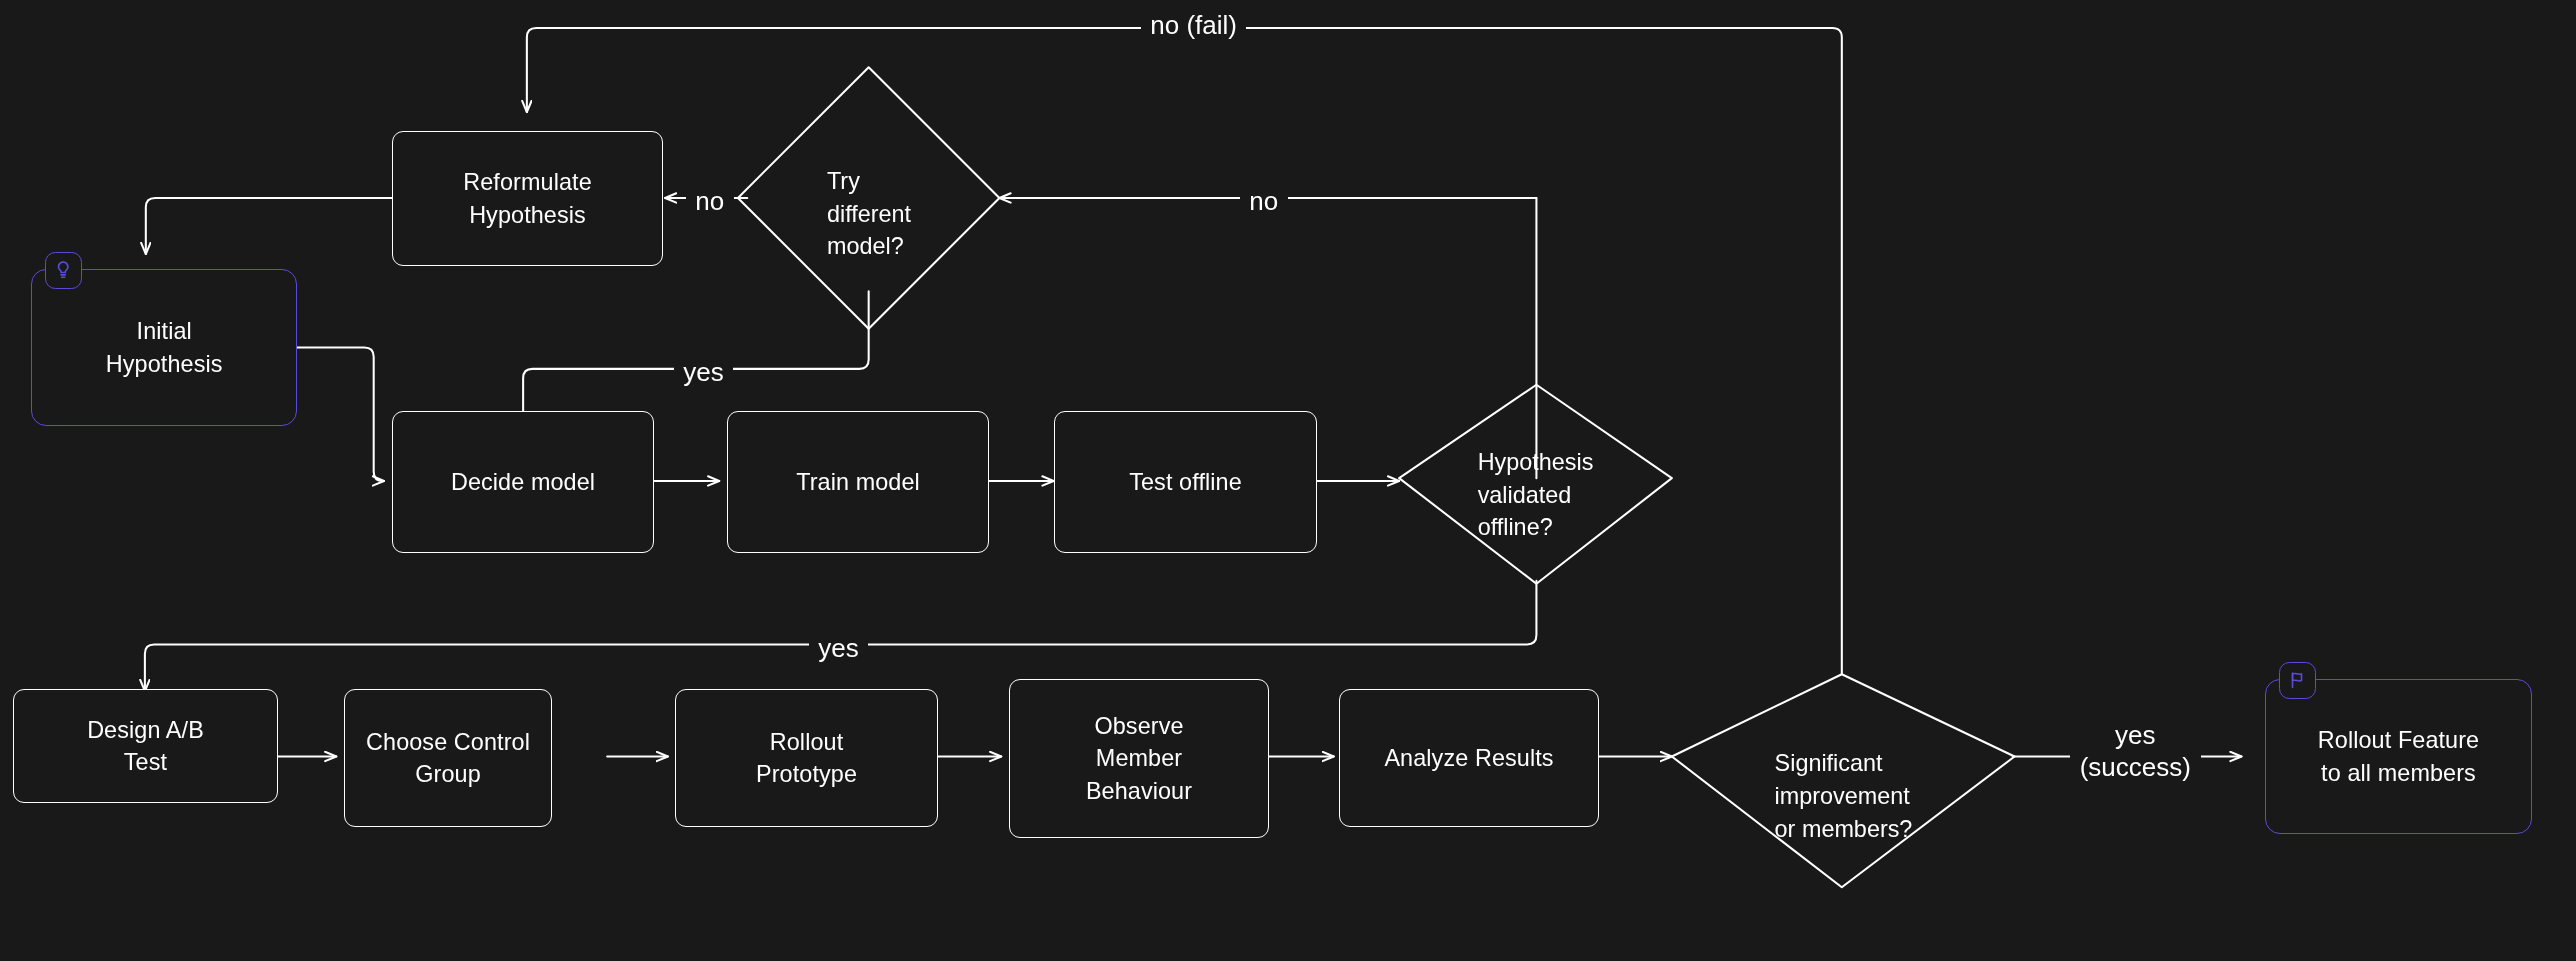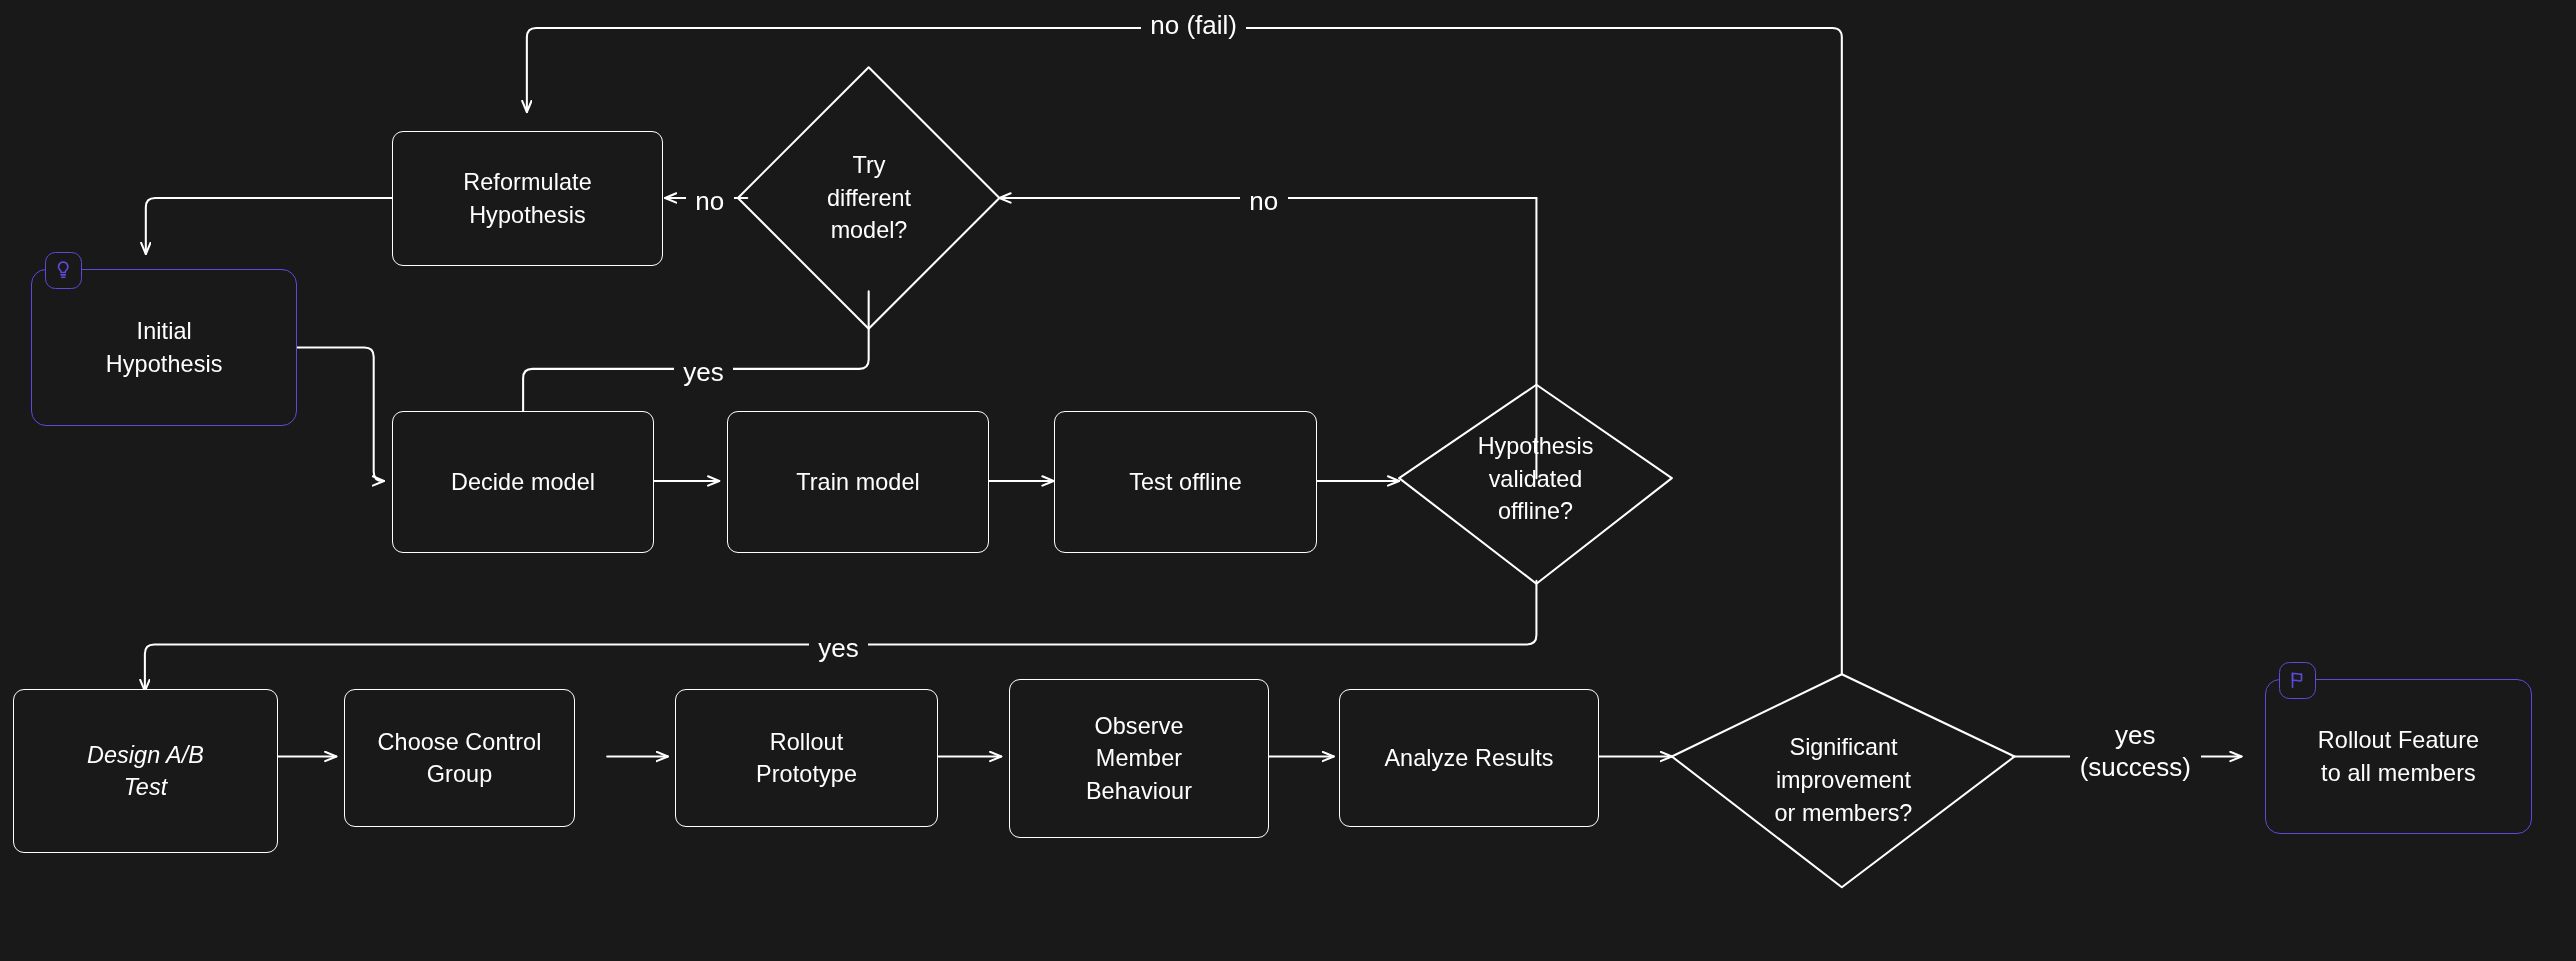--- a/index.html
+++ b/index.html
@@ -54,27 +54,26 @@
     top: -18px;
     display: flex;
     align-items: center;
     justify-content: center;
   }
   .diamond-wrap {
     position: absolute;
   }
   .diamond-label {
     position: absolute;
-    left: 0; top: 0;
+    left: 0; top: 16px;
     width: 100%;
     height: 100%;
     display: flex;
     align-items: center;
     justify-content: center;
-    text-align: center;
     color: #ffffff;
     font-size: 23.4px;
     line-height: 1.40;
     white-space: pre-line;
   }
   .edge-label {
     position: absolute;
     color: #ffffff;
     font-size: 26px;
     line-height: 1.25;
@@ -171,26 +170,26 @@
   <div class="node" style="left:1054px; top:411px; width:263px; height:142px;">
     <span>Test offline</span>
   </div>
 
   <div class="diamond-wrap" style="left:1399px; top:374px; width:273px; height:210px;">
     <span class="diamond-label">Hypothesis
 validated
 offline?</span>
   </div>
 
-  <div class="node" style="left:13px; top:689px; width:265px; height:164px;font-style:italic;">
+  <div class="node" style="left:13px; top:689px; width:265px; height:114px;">
     <span>Design  A/B
 Test</span>
   </div>
 
-  <div class="node" style="left:344px; top:689px; width:231px; height:138px;">
+  <div class="node" style="left:344px; top:689px; width:208px; height:138px;">
     <span>Choose Control
 Group</span>
   </div>
 
   <div class="node" style="left:675px; top:689px; width:263px; height:138px;">
     <span>Rollout
 Prototype</span>
   </div>
 
   <div class="node" style="left:1009px; top:679px; width:260px; height:159px;">

